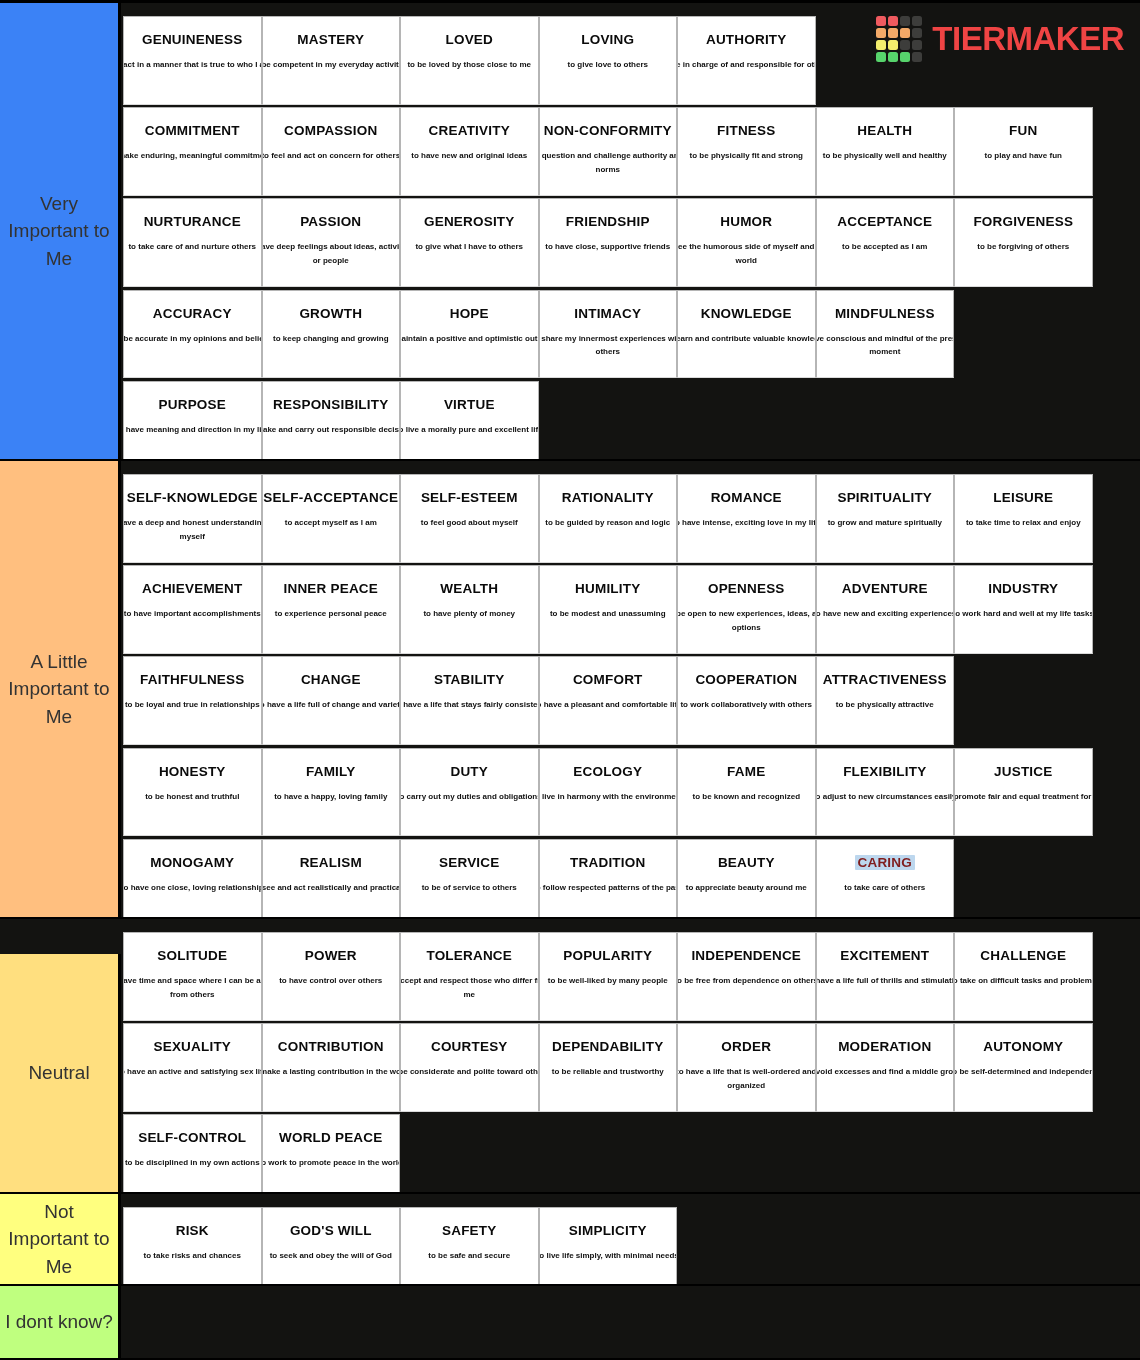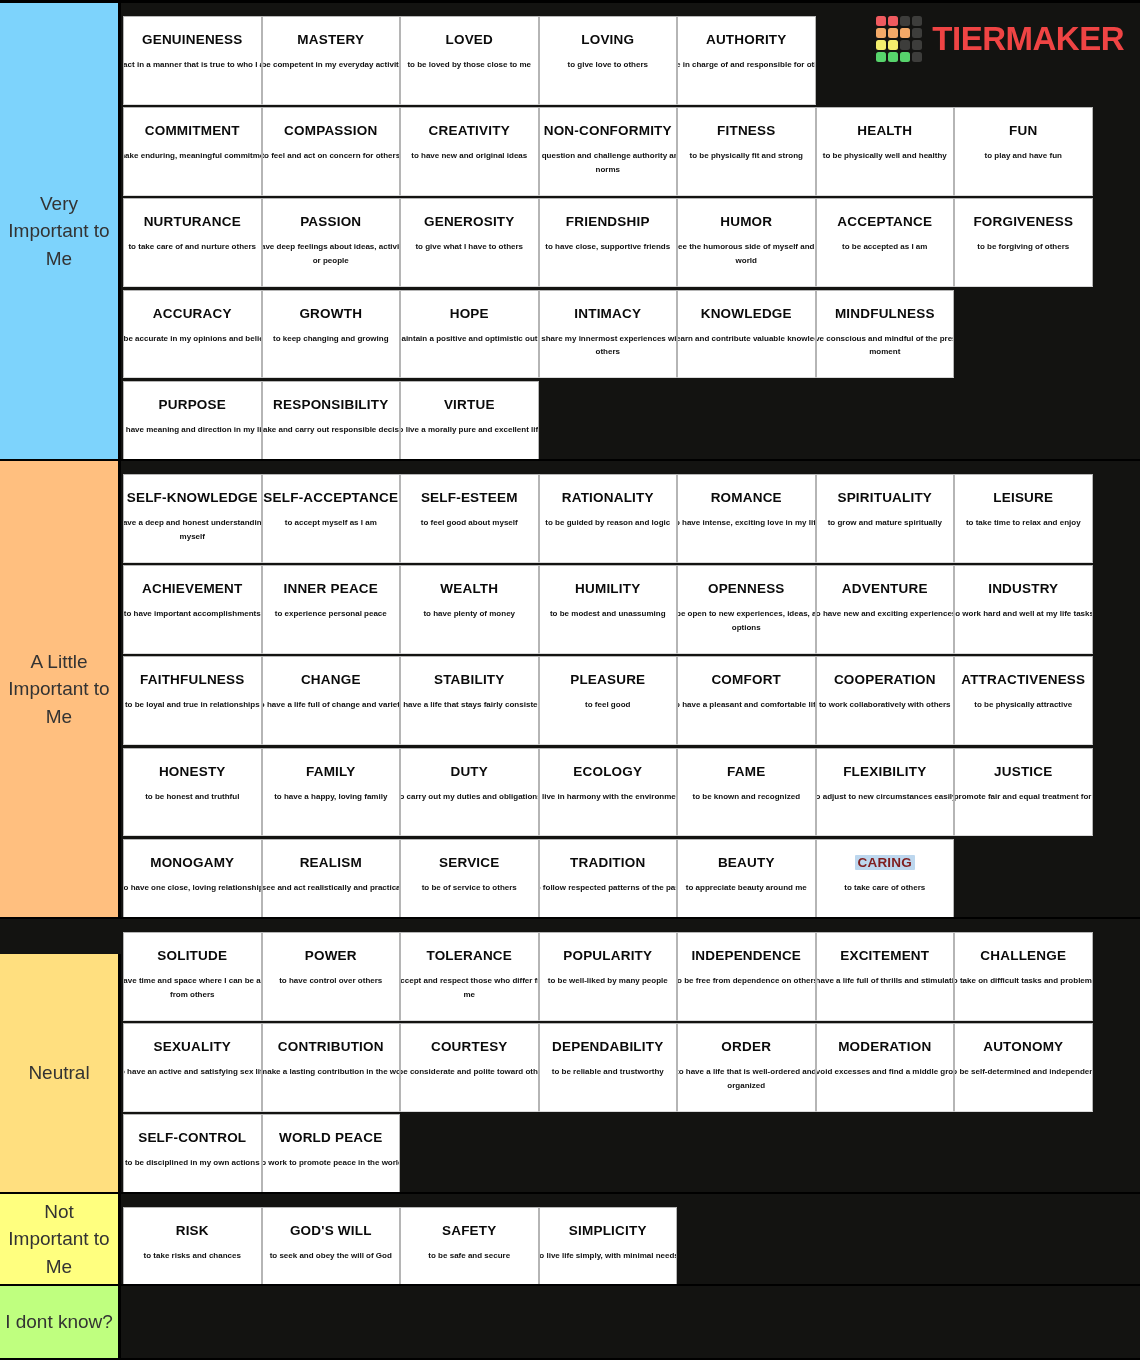--- a/index.html
+++ b/index.html
@@ -76,21 +76,21 @@
     font-weight:800;font-size:33px;color:#ef4444;
     letter-spacing:-.5px;
   }
 </style>
 </head>
 <body>
 
 <div class="app">
   <div id="tiers-root">
       <div class="tier" style="height: 458px;">
-        <div class="tier-label" style="background: #7dd3fc;">
+        <div class="tier-label" style="background: #3b82f6;">
           <div>Very Important to Me</div>
         </div>
         <div class="tier-cards">
           <div class="card-row">
             <div class="card">
               <div class="card-pad">
                 <div class="card-title">
                   <span>GENUINENESS</span>
                 </div>
                 <div class="card-desc">to act in a manner that is true to who I am</div>
@@ -460,28 +460,20 @@
                 </div>
                 <div class="card-desc">to have a life full of change and variety</div>
               </div>
             </div>
             <div class="card">
               <div class="card-pad">
                 <div class="card-title">
                   <span>STABILITY</span>
                 </div>
                 <div class="card-desc">to have a life that stays fairly consistent</div>
-              </div>
-            </div>
-            <div class="card">
-              <div class="card-pad">
-                <div class="card-title">
-                  <span>PLEASURE</span>
-                </div>
-                <div class="card-desc">to feel good</div>
               </div>
             </div>
             <div class="card">
               <div class="card-pad">
                 <div class="card-title">
                   <span>COMFORT</span>
                 </div>
                 <div class="card-desc">to have a pleasant and comfortable life</div>
               </div>
             </div>

